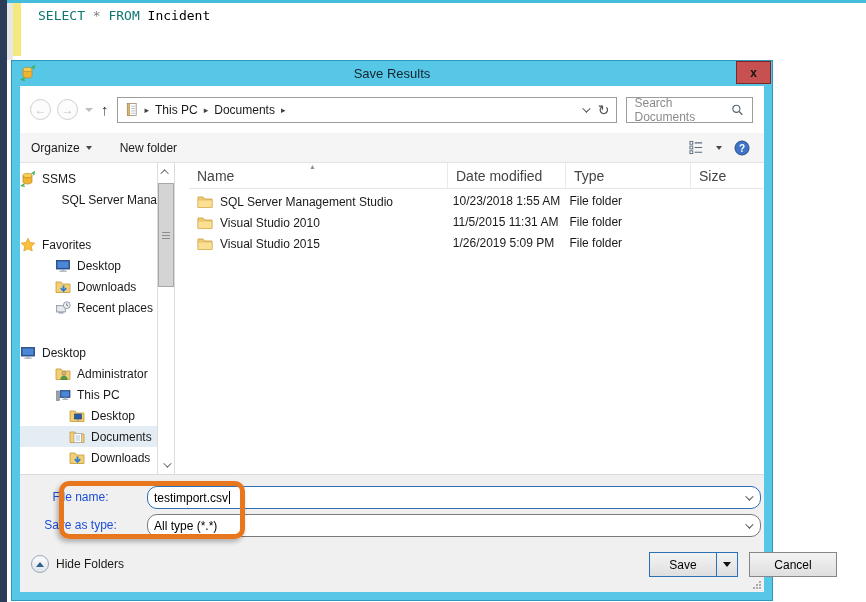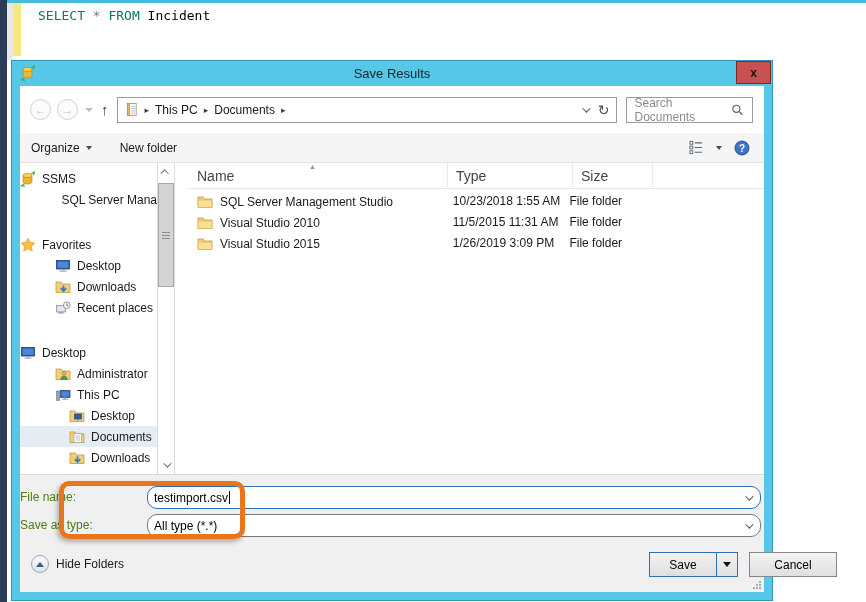--- a/index.html
+++ b/index.html
@@ -101,21 +101,21 @@
   .sort-tri { position:absolute; left:120px; top:0px; font-size:7px; color:#8596a6; }
   .frows { margin-top:5px; }
   .frow { display:flex; height:21px; align-items:flex-start; margin-left:14px; }
   .fc-name { width:259px; display:flex; align-items:center; gap:7px; padding-left:8px; overflow:hidden; }
   .fc-date { width:118px; padding-left:8px; color:#1a1a1a; }
   .fc-type { width:125px; padding-left:8px; }
   .fc-size { width:80px; text-align:right; padding-right:6px; }
 
   
   .footer { height:118px; flex:0 0 auto; background:#f0f0f0; border-top:1px solid #dadada; position:relative; }
-  .f-label { position:absolute; width:121px; text-align:left; font-size:12px; color:#4d7c0f; }
+  .f-label { position:absolute; width:121px; text-align:center; font-size:12px; color:#1d4ed8; }
   .lbl-filename { left:0; top:15px; }
   .lbl-savetype { left:0; top:43px; }
   .combo { position:absolute; left:127px; right:3px; height:23px; background:#fff;
            display:flex; align-items:center; padding:0 24px 0 6px;border-radius:10px; }
   .combo-filename { top:11px; border:1px solid #2c70b8; }
   .combo-savetype { top:39px; border:1px solid #7a7a7a; }
   .combo .val { font-size:12px; color:#000; }
   .caret-bar { display:inline-block; width:1px; height:13px; background:#000; margin-left:1px; vertical-align:middle; }
   .combo-chev { position:absolute; right:9px; top:8px; }
 
@@ -398,20 +398,21 @@
         </div>
         <div class="scr-btn scr-down">
             <span class="scr-chev-down"></span>
           </div>
       </div>
 
       <div class="file-area">
         <div class="fheader">
           <span class="sort-tri">▲</span>
           <div class="fh-cell fh-name">Name</div>
+          <div class="fh-cell fh-date">Date modified</div>
           <div class="fh-cell fh-type">Type</div>
           <div class="fh-cell fh-size">Size</div>
         </div>
         <div class="frows">
           <div class="frow">
             <span class="fc-name">
               <svg class="ic" width="16" height="16">
                   <use href="#sym-folder"></use>
                 </svg>
               <span>SQL Server Management Studio</span>
@@ -431,21 +432,21 @@
             <span class="fc-type">File folder</span>
             <span class="fc-size"></span>
           </div>
           <div class="frow">
             <span class="fc-name">
               <svg class="ic" width="16" height="16">
                   <use href="#sym-folder"></use>
                 </svg>
               <span>Visual Studio 2015</span>
             </span>
-            <span class="fc-date">1/26/2019 3:09 PM</span>
+            <span class="fc-date">1/26/2019 5:09 PM</span>
             <span class="fc-type">File folder</span>
             <span class="fc-size"></span>
           </div>
         </div>
       </div>
     </div>
 
     <div class="footer">
       <div class="f-label lbl-filename">File name:</div>
       <div class="combo combo-filename">

